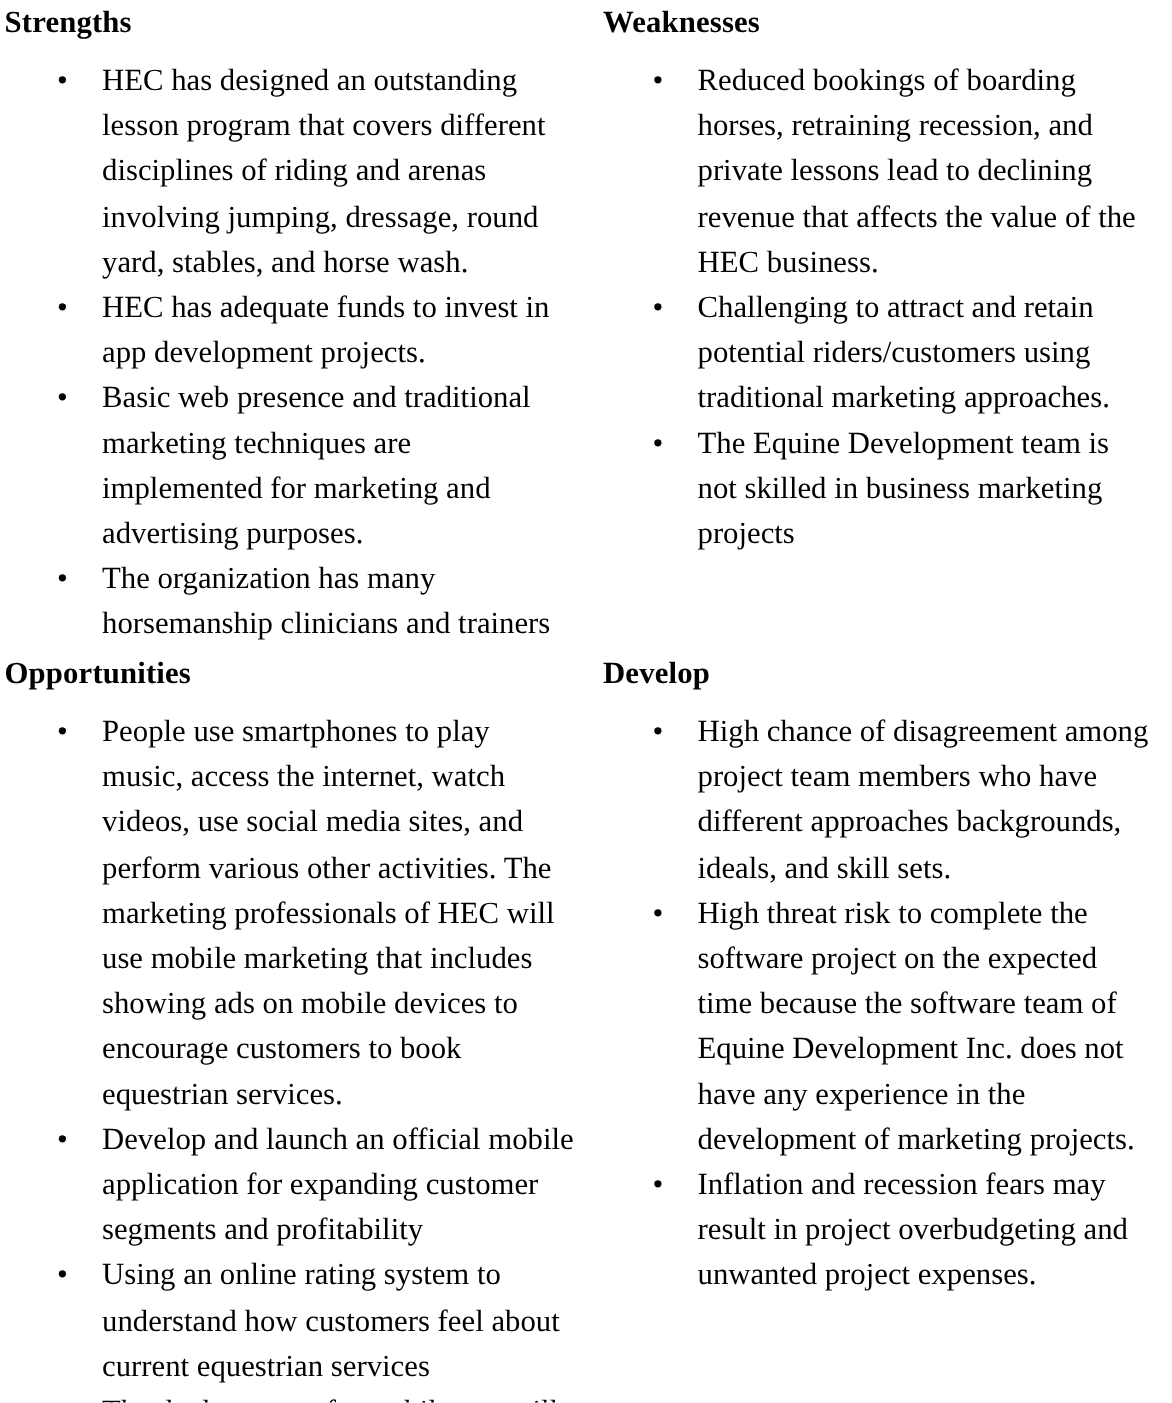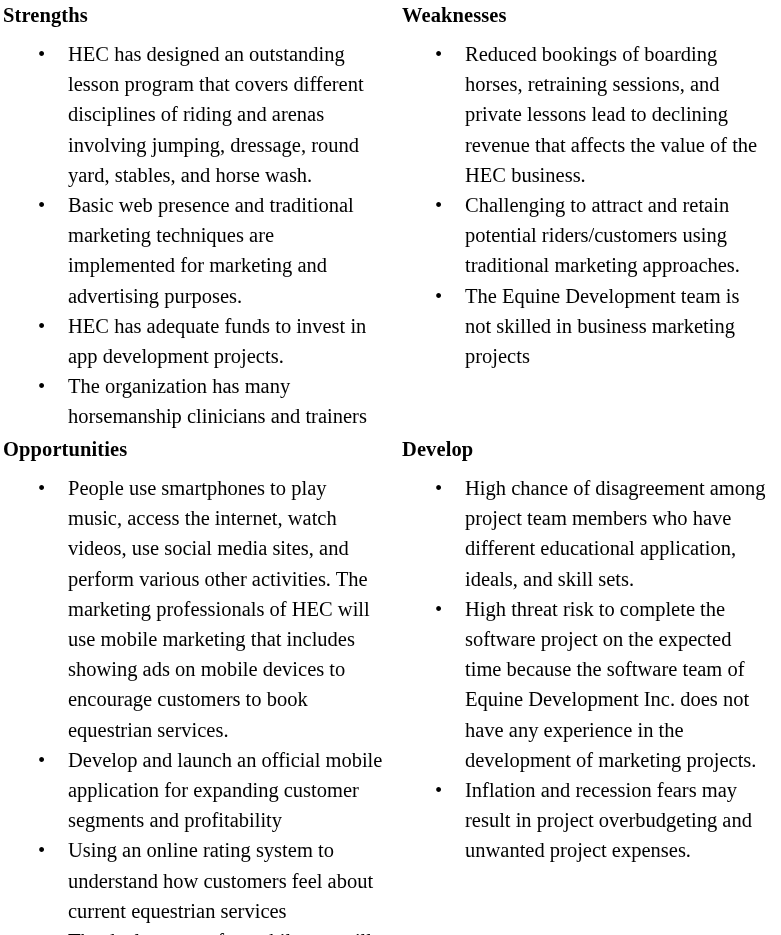--- a/index.html
+++ b/index.html
@@ -102,36 +102,36 @@
 <div class="page">
   <div class="swot-grid">
 
     <section class="quadrant left top">
       <h2 class="section-heading">Strengths</h2>
       <ul class="bullet-list">
         <li class="bullet-item">
           <span class="bullet-dot">•</span><span class="bullet-text">HEC has designed an outstanding lesson program that covers different disciplines of riding and arenas involving jumping, dressage, round yard, stables, and horse wash.</span>
         </li>
         <li class="bullet-item">
-          <span class="bullet-dot">•</span><span class="bullet-text">Basic web presence and traditional marketing techniques are implemented for marketing and advertising purposes.</span>
+          <span class="bullet-dot">•</span><span class="bullet-text">HEC has adequate funds to invest in app development projects.</span>
         </li>
         <li class="bullet-item">
-          <span class="bullet-dot">•</span><span class="bullet-text">HEC has adequate funds to invest in app development projects.</span>
+          <span class="bullet-dot">•</span><span class="bullet-text">Basic web presence and traditional marketing techniques are implemented for marketing and advertising purposes.</span>
         </li>
         <li class="bullet-item">
           <span class="bullet-dot">•</span><span class="bullet-text">The organization has many horsemanship clinicians and trainers who support customers in developing horse riding and handling skills.</span>
         </li>
       </ul>
     </section>
 
     <section class="quadrant right top">
       <h2 class="section-heading">Weaknesses</h2>
       <ul class="bullet-list">
         <li class="bullet-item">
-          <span class="bullet-dot">•</span><span class="bullet-text">Reduced bookings of boarding horses, retraining sessions, and private lessons lead to declining revenue that affects the value of the HEC business.</span>
+          <span class="bullet-dot">•</span><span class="bullet-text">Reduced bookings of boarding horses, retraining recession, and private lessons lead to declining revenue that affects the value of the HEC business.</span>
         </li>
         <li class="bullet-item">
           <span class="bullet-dot">•</span><span class="bullet-text">Challenging to attract and retain potential riders/customers using traditional marketing approaches.</span>
         </li>
         <li class="bullet-item">
           <span class="bullet-dot">•</span><span class="bullet-text">The Equine Development team is not skilled in business marketing projects</span>
         </li>
       </ul>
     </section>
 
@@ -150,21 +150,21 @@
         <li class="bullet-item">
           <span class="bullet-dot">•</span><span class="bullet-text">The deployment of a mobile app will provide iPhone and Android customers of HEC access to an online platform to book equestrian services, reserve events, book training lessons, etc.</span>
         </li>
       </ul>
     </section>
 
     <section class="quadrant right bottom">
       <h2 class="section-heading">Develop</h2>
       <ul class="bullet-list">
         <li class="bullet-item">
-          <span class="bullet-dot">•</span><span class="bullet-text">High chance of disagreement among project team members who have different educational application, ideals, and skill sets.</span>
+          <span class="bullet-dot">•</span><span class="bullet-text">High chance of disagreement among project team members who have different approaches backgrounds, ideals, and skill sets.</span>
         </li>
         <li class="bullet-item">
           <span class="bullet-dot">•</span><span class="bullet-text">High threat risk to complete the software project on the expected time because the software team of Equine Development Inc. does not have any experience in the development of marketing projects.</span>
         </li>
         <li class="bullet-item">
           <span class="bullet-dot">•</span><span class="bullet-text">Inflation and recession fears may result in project overbudgeting and unwanted project expenses.</span>
         </li>
       </ul>
     </section>
 

